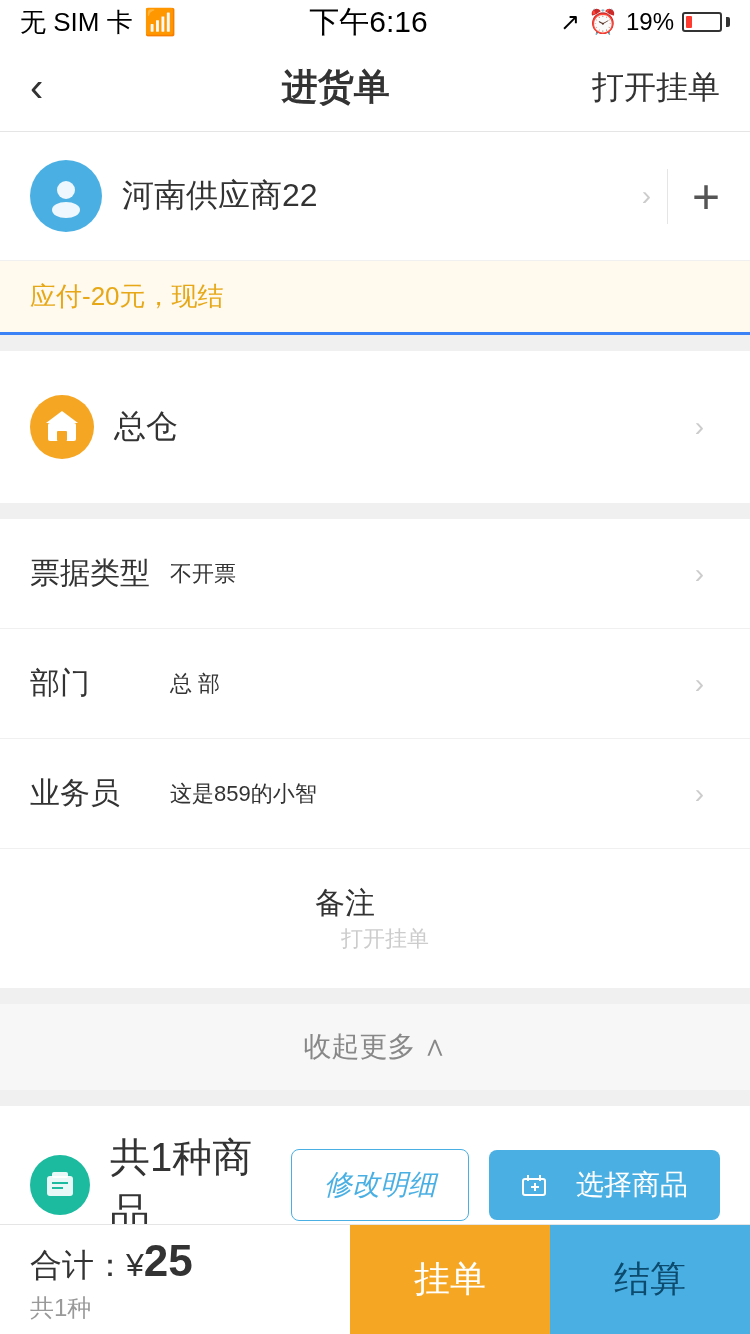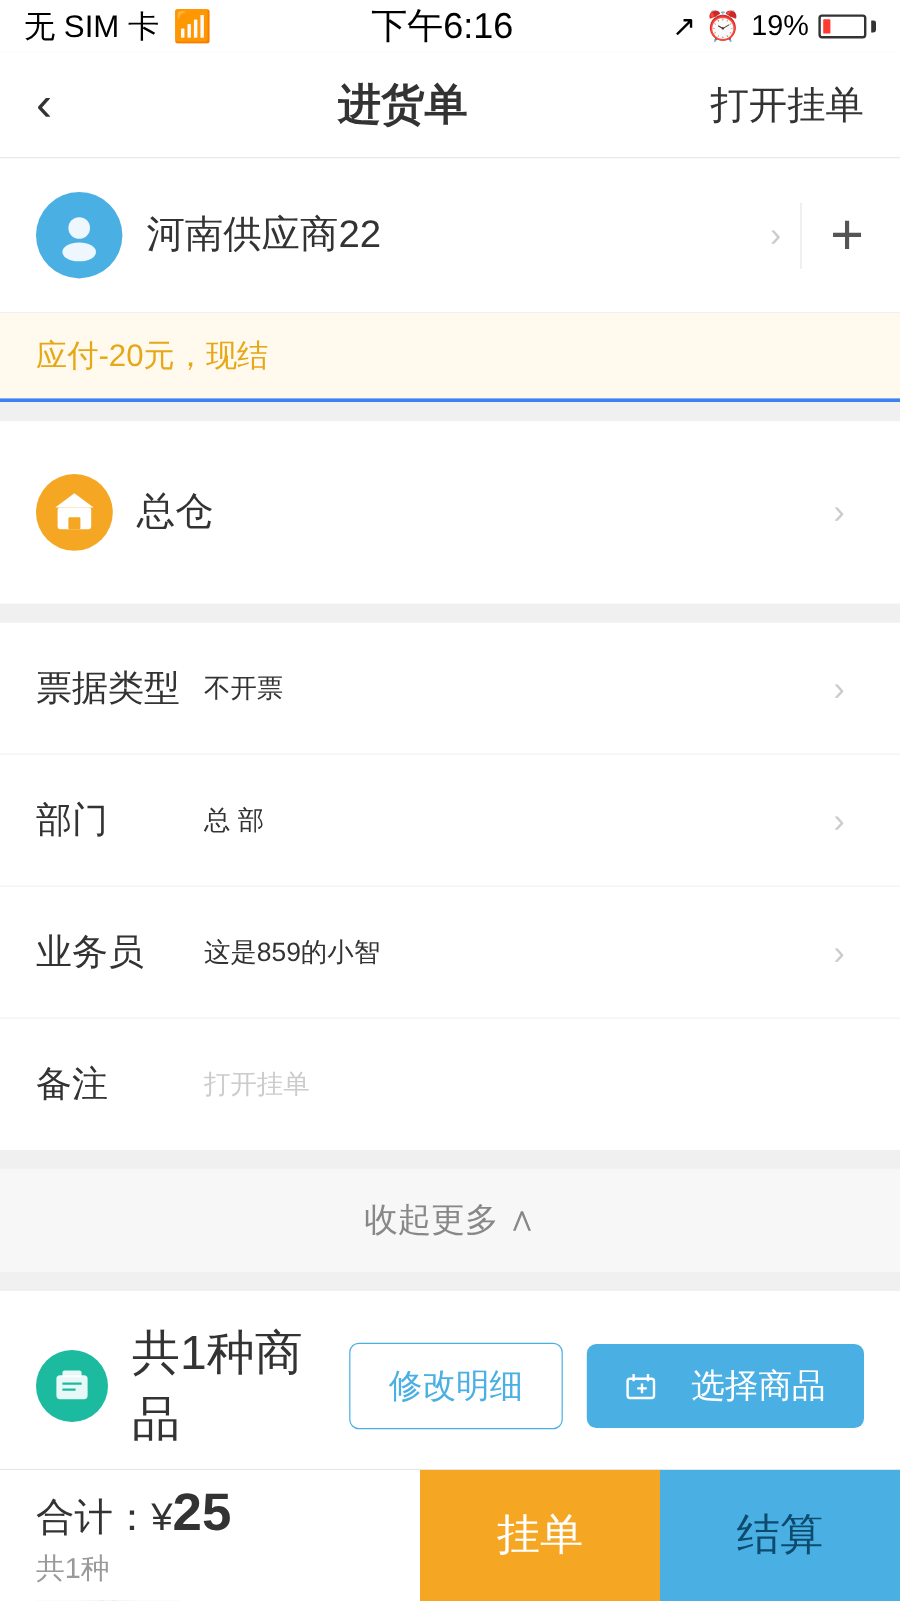--- a/index.html
+++ b/index.html
@@ -109,21 +109,21 @@
     .warehouse-name { flex: 1; font-size: 32px; color: #333; }
 
     
     .form-row {
       display: flex;
       align-items: center;
       padding: 34px 30px;
       border-bottom: 1px solid #f0f0f0;
       background: #fff;
     }
-    .form-row:last-child { border-bottom: none; }
+    .form-row:last-child { border-bottom: none; flex-direction: column; }
     .form-label {
       font-size: 30px;
       color: #333;
       width: 120px;
       flex-shrink: 0;
     }
     .form-value {
       flex: 1;
       font-size: 22px;
       color: #333;
@@ -159,20 +159,21 @@
     .product-count-text { flex: 1; font-size: 40px; color: #333; }
     .btn-modify {
       border: 1px solid #4ab0e4;
       color: #4ab0e4;
       background: #fff;
       padding: 16px 32px;
       font-size: 28px;
       border-radius: 8px;
       cursor: pointer;
       margin-right: 20px;
+      font-style: italic;
     }
     .btn-select {
       border: none;
       background: #4ab0e4;
       color: #fff;
       padding: 16px 32px;
       font-size: 28px;
       border-radius: 8px;
       cursor: pointer;
       display: flex; align-items: center; gap: 27px;

